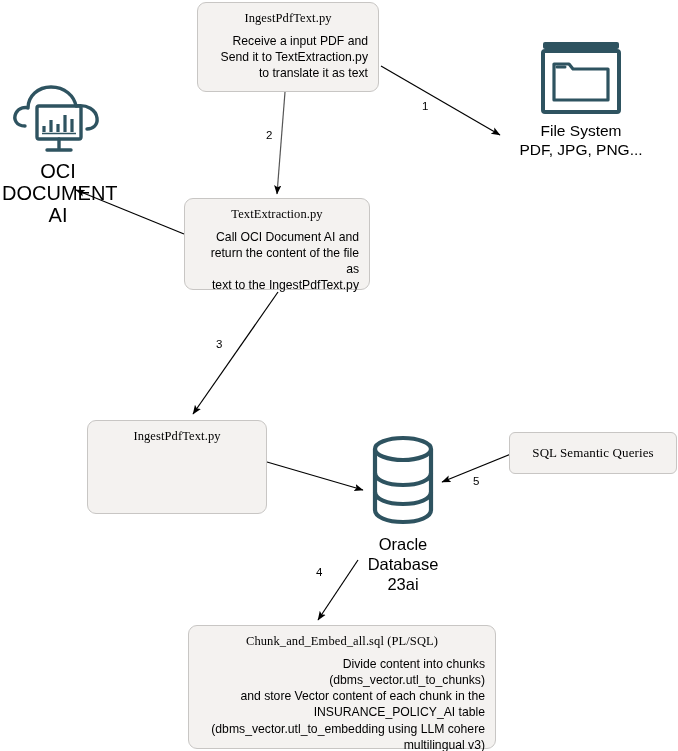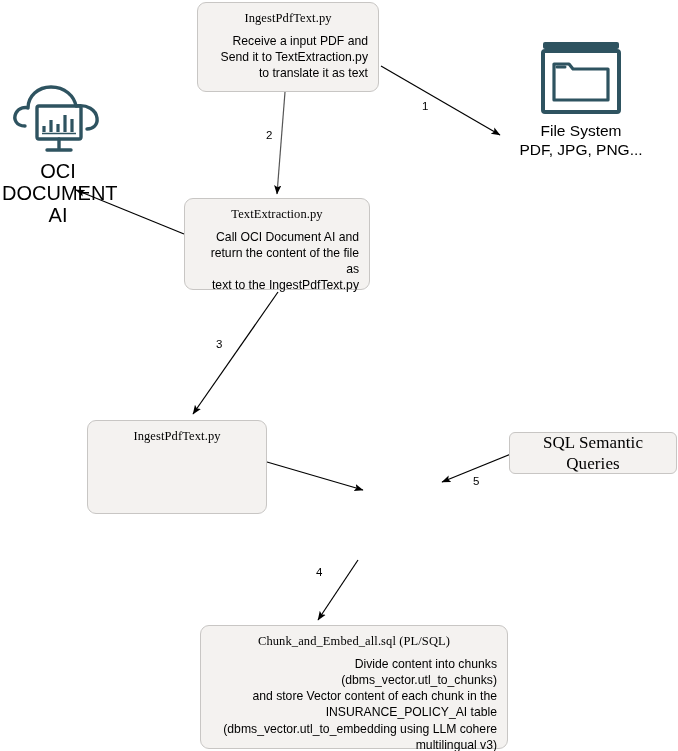--- a/index.html
+++ b/index.html
@@ -57,25 +57,25 @@
     white-space: pre-line;
   }
   .node-box.centered-only .node-title {
     margin-bottom: 0;
   }
 
   
   #box-ingest-top    { left: 197px; top: 2px;   width: 182px; height: 90px; }
   #box-textextract   { left: 184px; top: 198px; width: 186px; height: 92px; }
   #box-ingest-insert { left: 87px;  top: 420px; width: 180px; height: 94px; }
-  #box-chunk-embed   { left: 200px; top: 625px; width: 308px; height: 124px; }
+  #box-chunk-embed   { left: 188px; top: 625px; width: 308px; height: 124px; }
   #box-sql-queries   { left: 509px; top: 432px; width: 168px; height: 42px;
                        display:flex; align-items:center; justify-content:center;
                        border-radius: 6px; padding: 4px 8px; }
-  #box-sql-queries .node-title { margin-bottom: 0; font-size: 17px; }
+  #box-sql-queries .node-title { margin-bottom: 0; font-size: 13px; }
 
   
   .icon-node {
     position: absolute;
     text-align: center;
   }
   .icon-caption {
     font-family: Liberation Sans, sans-serif;
     font-size: 16px;
     line-height: 1.12;
@@ -176,20 +176,34 @@
 
       <rect x="5" y="13" width="76" height="61" rx="2" fill="none" stroke="#2e5360" stroke-width="4"></rect>
 
       <path d="M16,26 L31,26 L35,31 L70,31 L70,62 L16,62 Z" fill="none" stroke="#2e5360" stroke-width="3.2" stroke-linejoin="round"></path>
       <path d="M19,29 L27,29" fill="none" stroke="#2e5360" stroke-width="3" stroke-linecap="round"></path>
     </svg>
     <div class="icon-caption small">File System
 PDF, JPG, PNG...</div>
   </div>
 
+  <div class="icon-node" id="node-db">
+    <svg width="84" height="100" viewBox="0 0 84 100" style="display:block;margin:0 auto;">
+
+      <path d="M14,17 L14,78 C14,85 26,90 42,90 C58,90 70,85 70,78 L70,17" fill="#ffffff" stroke="#2e5360" stroke-width="4.2" stroke-linejoin="round"></path>
+
+      <ellipse cx="42" cy="17" rx="28" ry="11" fill="#ffffff" stroke="#2e5360" stroke-width="4.2"></ellipse>
+
+      <path d="M14,41 C14,48 26,53 42,53 C58,53 70,48 70,41" fill="none" stroke="#2e5360" stroke-width="4.2"></path>
+      <path d="M14,60 C14,67 26,72 42,72 C58,72 70,67 70,60" fill="none" stroke="#2e5360" stroke-width="4.2"></path>
+    </svg>
+    <div class="icon-caption">Oracle
+Database
+23ai</div>
+  </div>
 
   <div class="node-box" id="box-ingest-top">
     <div class="node-title">IngestPdfText.py</div>
     <div class="node-body">Receive a input PDF and
 Send it to TextExtraction.py
 to translate it as text</div>
   </div>
 
   <div class="node-box" id="box-textextract">
     <div class="node-title">TextExtraction.py</div>

